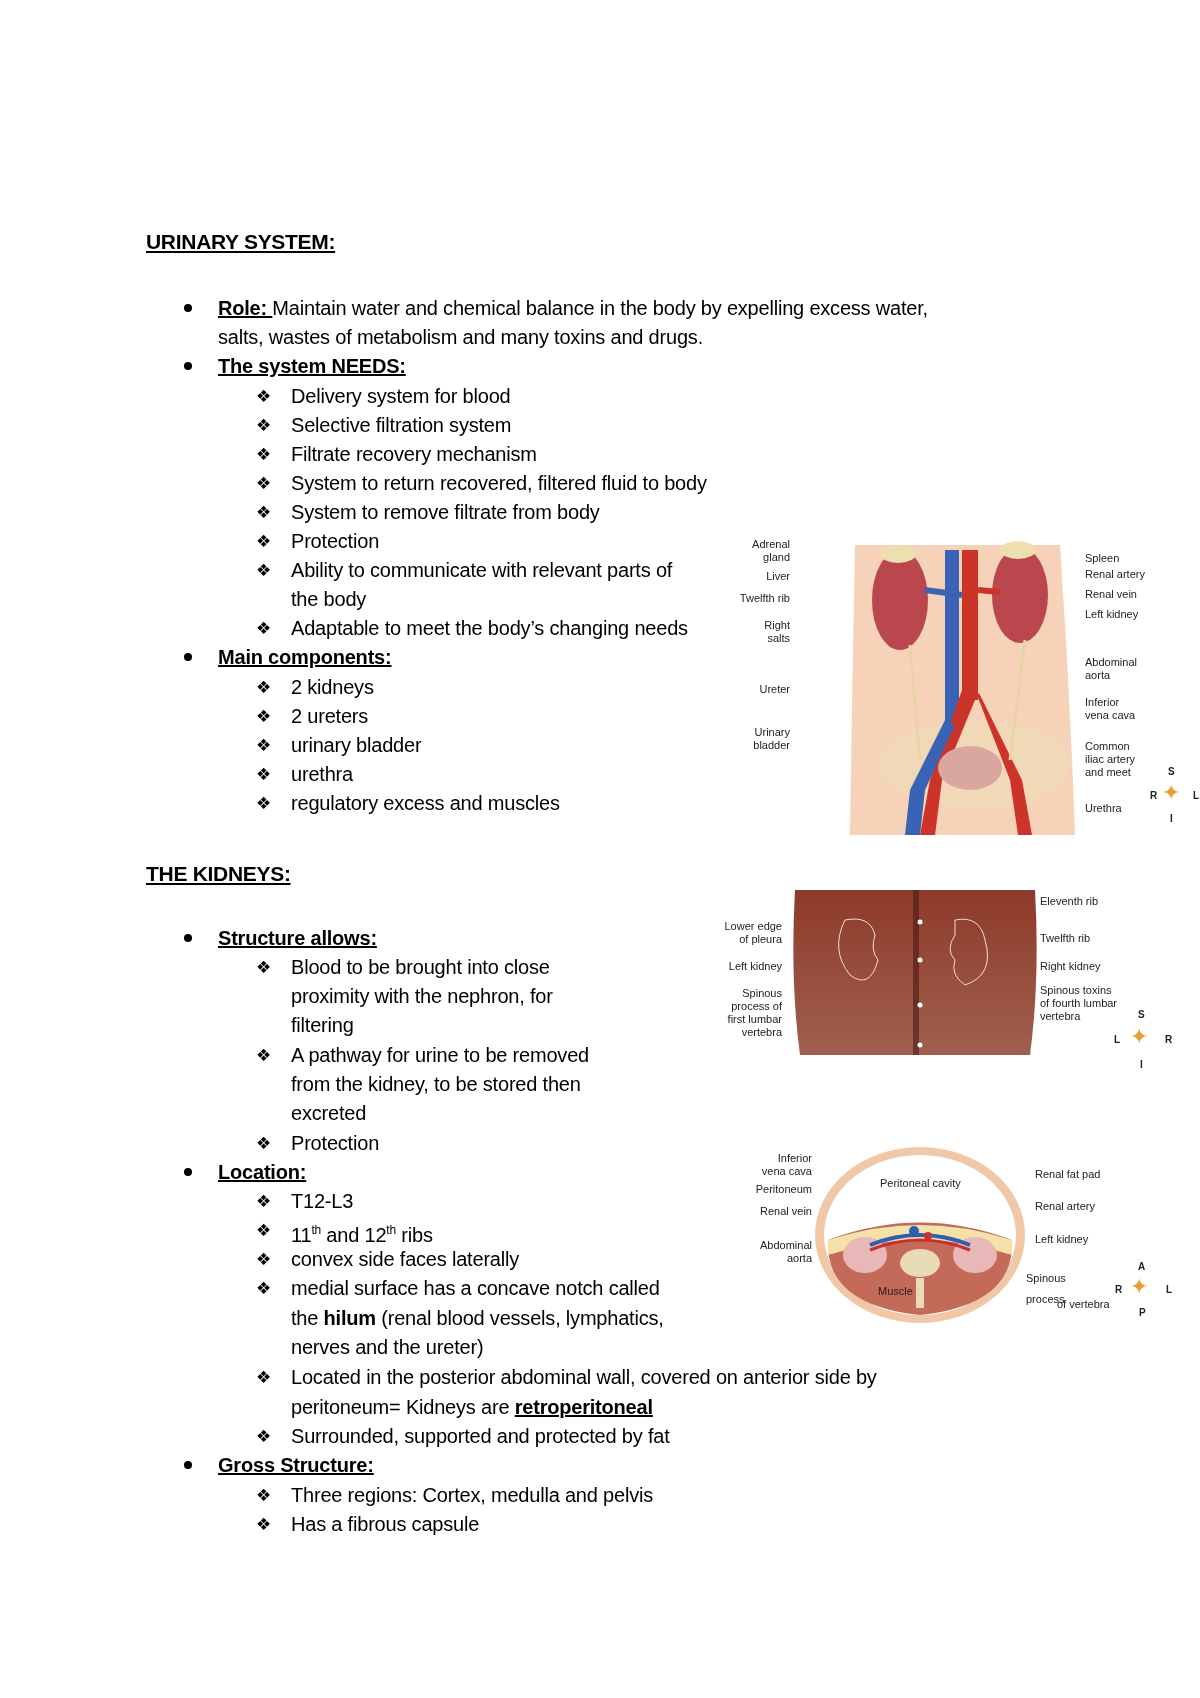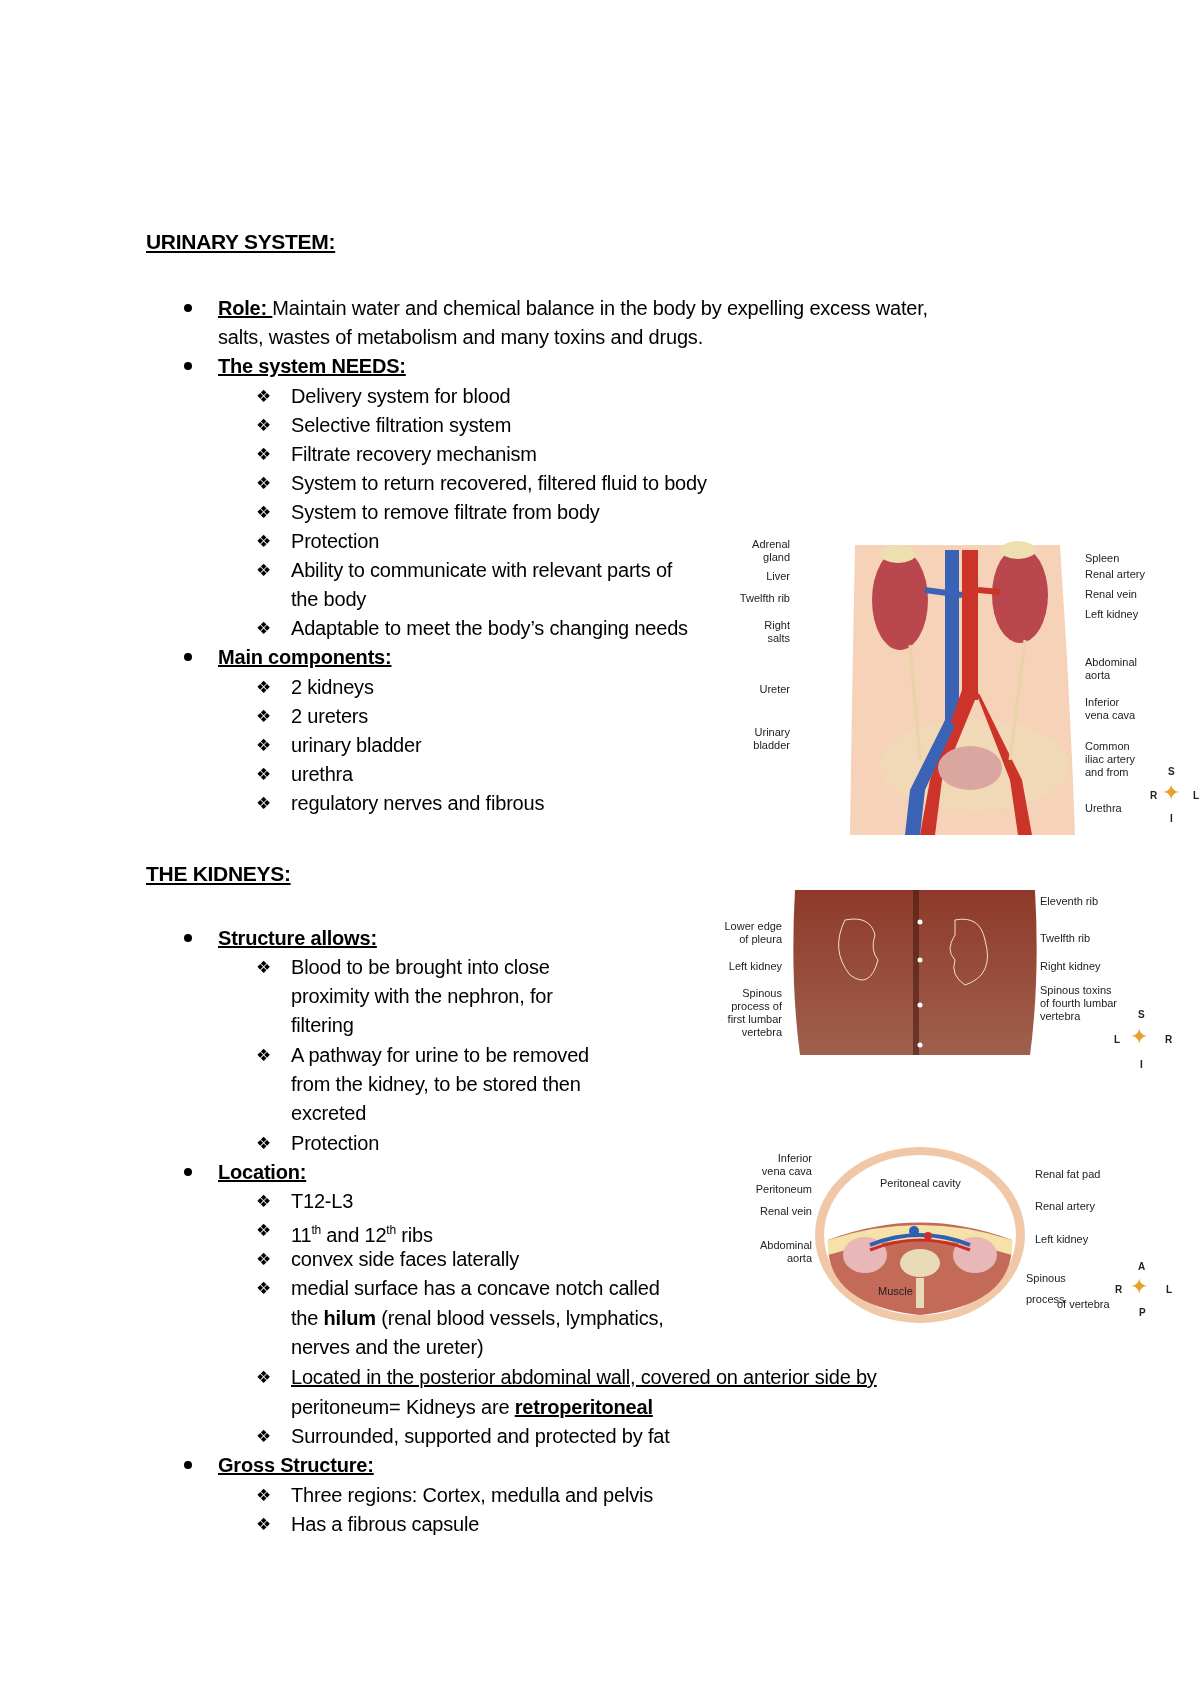--- a/index.html
+++ b/index.html
@@ -62,21 +62,21 @@
   <div>
     <div class="diamond" style="left:256px;top:673px;">❖</div>
     <div class="line" style="left:291px;top:673px;">2 kidneys</div>
     <div class="diamond" style="left:256px;top:702px;">❖</div>
     <div class="line" style="left:291px;top:702px;">2 ureters</div>
     <div class="diamond" style="left:256px;top:731px;">❖</div>
     <div class="line" style="left:291px;top:731px;">urinary bladder</div>
     <div class="diamond" style="left:256px;top:760px;">❖</div>
     <div class="line" style="left:291px;top:760px;">urethra</div>
     <div class="diamond" style="left:256px;top:789px;">❖</div>
-    <div class="line" style="left:291px;top:789px;">regulatory nerves and fibrous</div>
+    <div class="line" style="left:291px;top:789px;">regulatory excess and muscles</div>
   </div>
 
   <div class="heading" style="top:862px;">THE KIDNEYS:</div>
 
   <div class="bullet" style="left:184px;top:934px;"></div>
   <div class="line u" style="left:218px;top:924px;">Structure allows:</div>
   <div>
     <div class="diamond" style="left:256px;top:953px;">❖</div>
     <div class="line" style="left:291px;top:953px;">Blood to be brought into close</div>
     <div class="line" style="left:291px;top:982px;">proximity with the nephron, for</div>
@@ -96,21 +96,21 @@
     <div class="line" style="left:291px;top:1187px;">T12-L3</div>
     <div class="diamond" style="left:256px;top:1216px;">❖</div>
     <div class="line" style="left:291px;top:1216px;"><span>11</span><sup>th</sup><span> and 12</span><sup>th</sup><span> ribs</span></div>
     <div class="diamond" style="left:256px;top:1245px;">❖</div>
     <div class="line" style="left:291px;top:1245px;">convex side faces laterally</div>
     <div class="diamond" style="left:256px;top:1274px;">❖</div>
     <div class="line" style="left:291px;top:1274px;">medial surface has a concave notch called</div>
     <div class="line" style="left:291px;top:1304px;"><span>the </span><span class="b">hilum</span><span> (renal blood vessels, lymphatics,</span></div>
     <div class="line" style="left:291px;top:1333px;">nerves and the ureter)</div>
     <div class="diamond" style="left:256px;top:1363px;">❖</div>
-    <div class="line" style="left:291px;top:1363px;text-decoration:underline;">Located in the posterior abdominal wall, covered on anterior side by</div>
+    <div class="line" style="left:291px;top:1363px;">Located in the posterior abdominal wall, covered on anterior side by</div>
     <div class="line" style="left:291px;top:1393px;"><span>peritoneum= Kidneys are </span><span class="u">retroperitoneal</span></div>
     <div class="diamond" style="left:256px;top:1422px;">❖</div>
     <div class="line" style="left:291px;top:1422px;">Surrounded, supported and protected by fat</div>
   </div>
 
   <div class="bullet" style="left:184px;top:1461px;"></div>
   <div class="line u" style="left:218px;top:1451px;">Gross Structure:</div>
   <div>
     <div class="diamond" style="left:256px;top:1481px;">❖</div>
     <div class="line" style="left:291px;top:1481px;">Three regions: Cortex, medulla and pelvis</div>
@@ -151,21 +151,21 @@
     <div class="lbl" style="left:315px;top:12px;">Spleen</div>
     <div class="lbl" style="left:315px;top:28px;">Renal artery</div>
     <div class="lbl" style="left:315px;top:48px;">Renal vein</div>
     <div class="lbl" style="left:315px;top:68px;">Left kidney</div>
     <div class="lbl" style="left:315px;top:116px;">Abdominal</div>
     <div class="lbl" style="left:315px;top:129px;">aorta</div>
     <div class="lbl" style="left:315px;top:156px;">Inferior</div>
     <div class="lbl" style="left:315px;top:169px;">vena cava</div>
     <div class="lbl" style="left:315px;top:200px;">Common</div>
     <div class="lbl" style="left:315px;top:213px;">iliac artery</div>
-    <div class="lbl" style="left:315px;top:226px;">and from</div>
+    <div class="lbl" style="left:315px;top:226px;">and meet</div>
     <div class="lbl" style="left:315px;top:262px;">Urethra</div>
 
     <div class="lbl b" style="left:398px;top:225px;font-size:10px;">S</div>
     <div class="lbl b" style="left:380px;top:249px;font-size:10px;">R</div>
     <div class="lbl b" style="left:423px;top:249px;font-size:10px;">L</div>
     <div class="lbl b" style="left:400px;top:272px;font-size:10px;">I</div>
     <div style="position:absolute;left:392px;top:240px;font-size:22px;color:#e8a030;">✦</div>
   </div>
 
   <div class="fig" style="left:710px;top:880px;width:490px;height:200px;">

